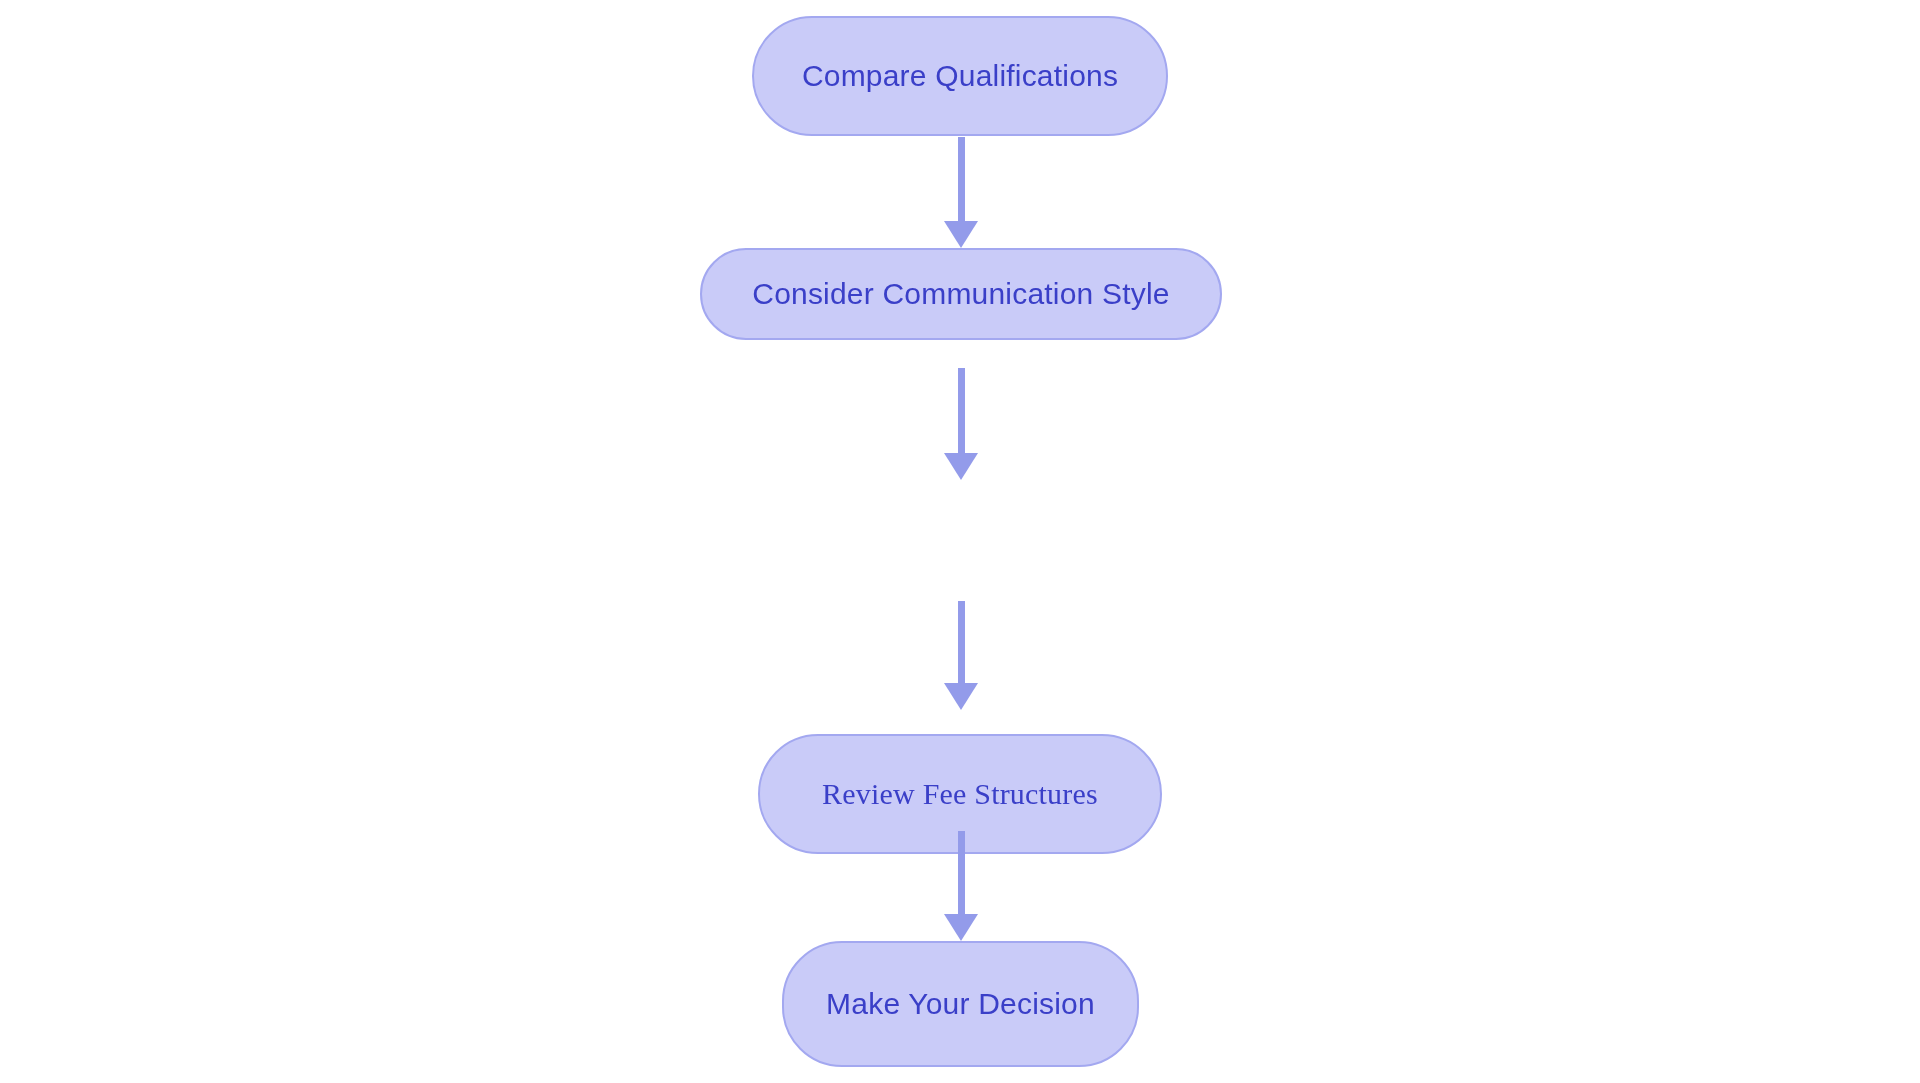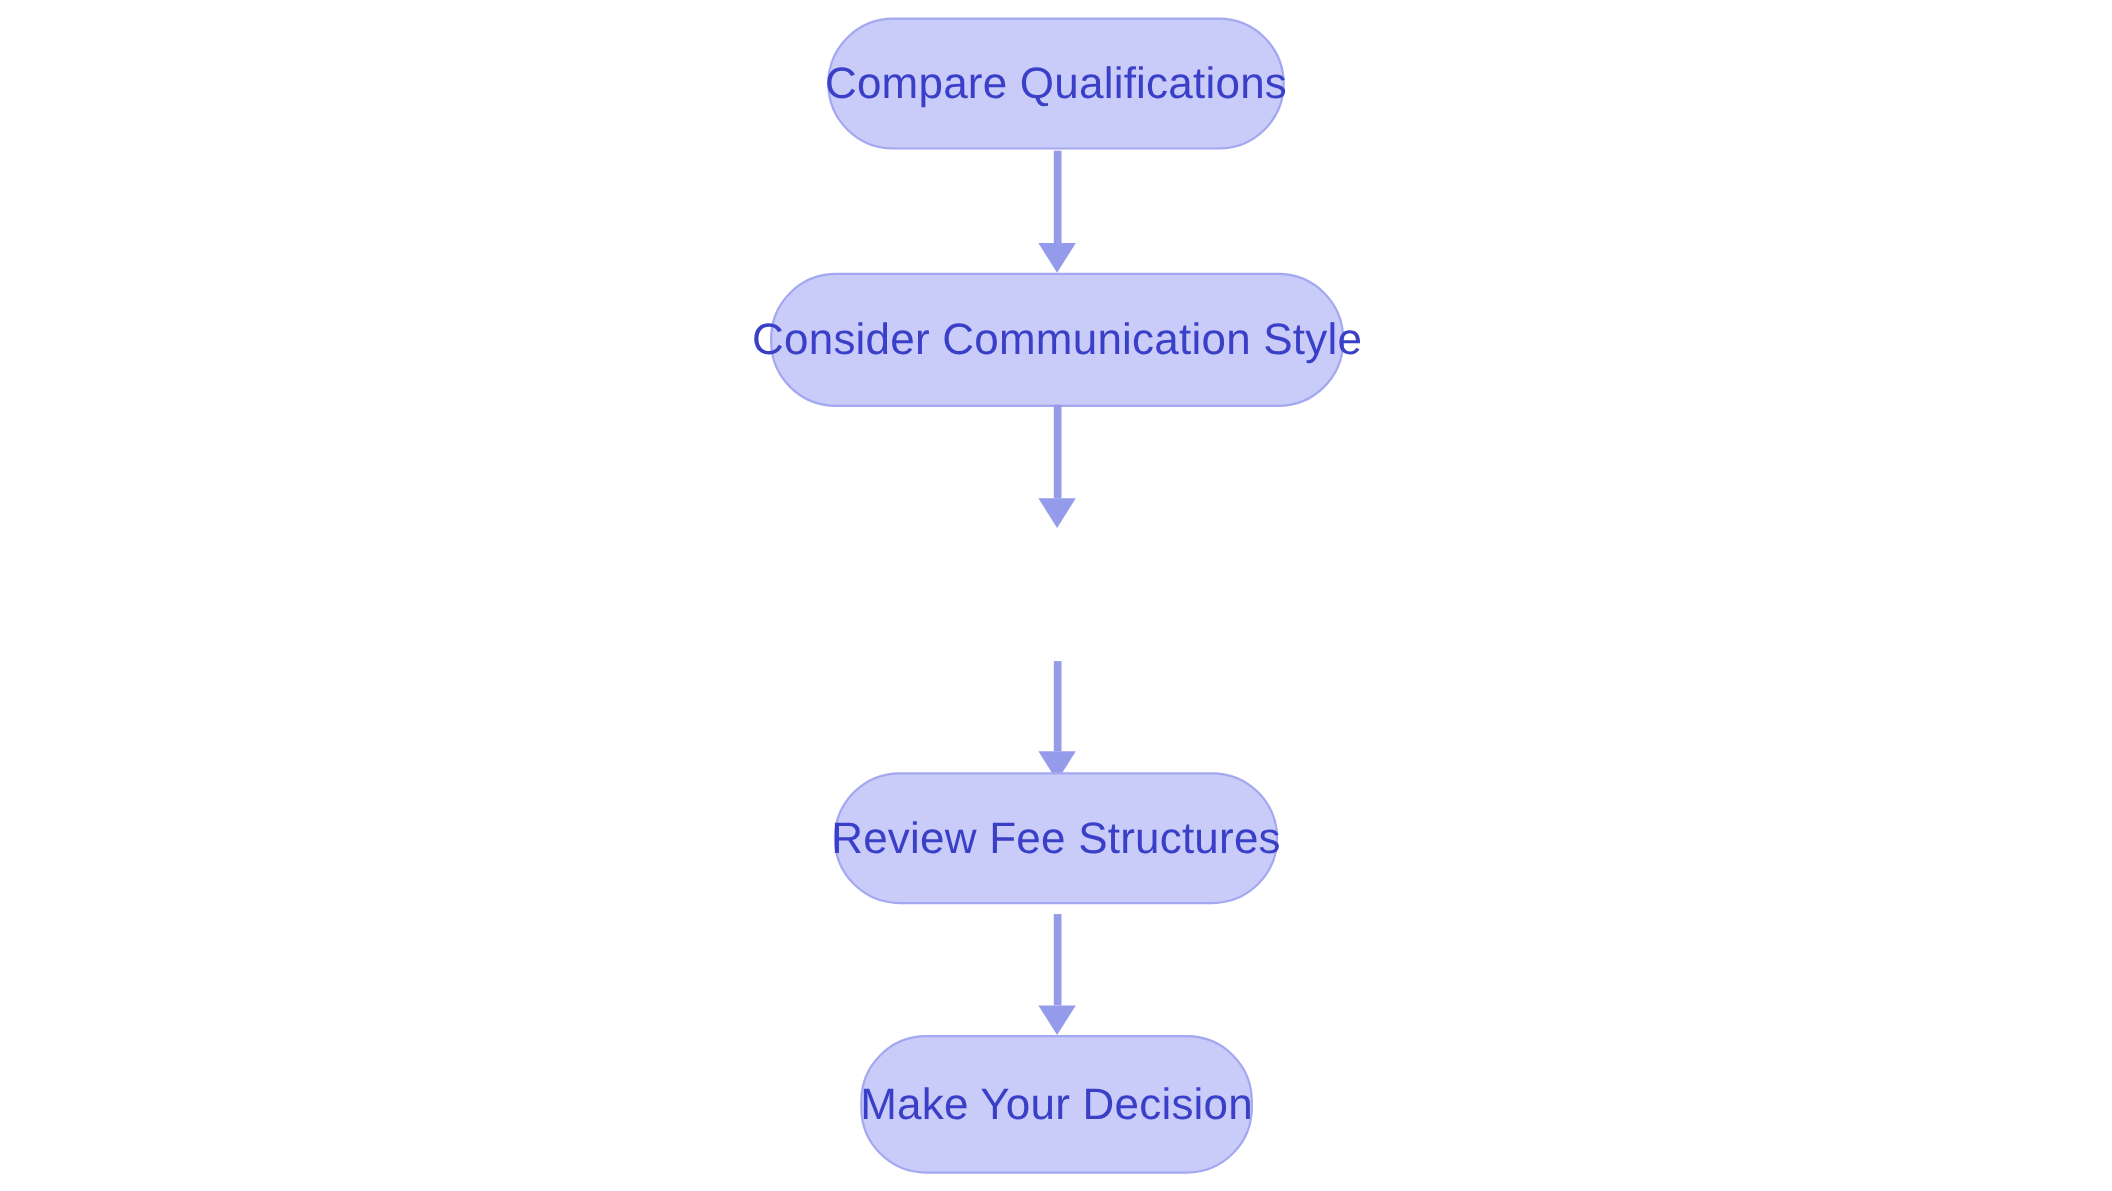--- a/index.html
+++ b/index.html
@@ -25,29 +25,29 @@
   }
   .node {
     position: absolute;
     display: flex;
     align-items: center;
     justify-content: center;
     background: var(--node-fill);
     border: 2.5px solid var(--node-border);
     border-radius: 60px;
     color: var(--node-text);
-    font-size: 40px;
+    font-size: 30px;
     letter-spacing: 0.2px;
     text-align: center;
     white-space: nowrap;
   }
   .node-1 { left: 752px; top: 16px;  width: 416px; height: 120px; }
-  .node-2 { left: 700px; top: 248px; width: 522px; height: 122px; }
+  .node-2 { left: 700px; top: 248px; width: 522px; height: 92px; }
   .node-3 { left: 771px; top: 480px; width: 378px; height: 120px; }
-  .node-4 { left: 758px; top: 702px; width: 404px; height: 120px; }
+  .node-4 { left: 758px; top: 734px; width: 404px; height: 120px; font-family: Liberation Serif, serif; }
   .node-5 { left: 782px; top: 941px; width: 357px; height: 126px; }
 
   .arrow {
     position: absolute;
     left: 944px;           
     width: 34px;
     display: flex;
     flex-direction: column;
     align-items: center;
   }

